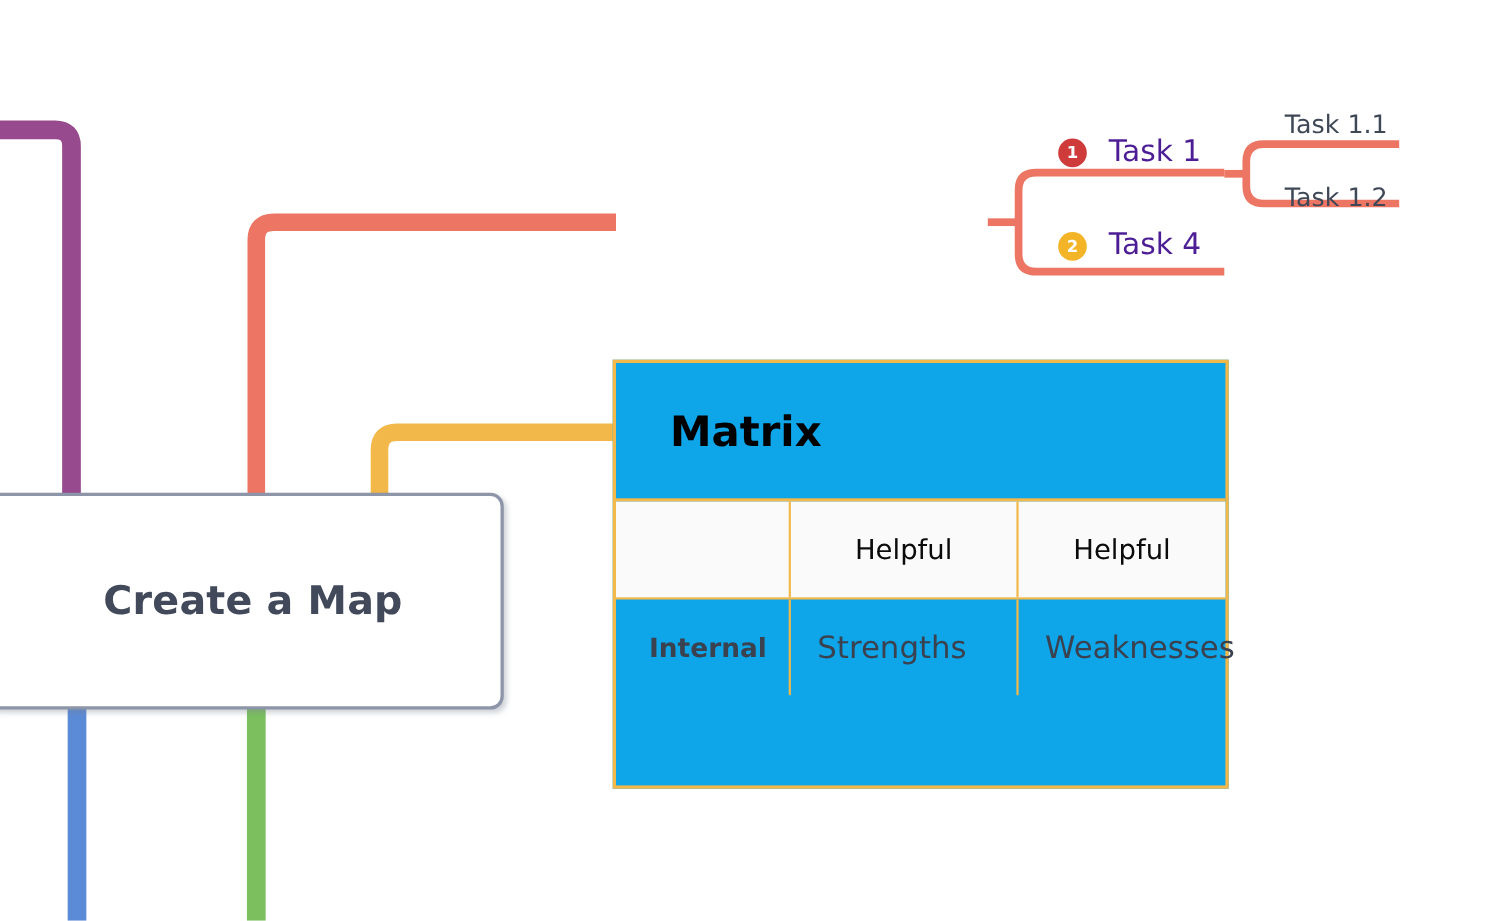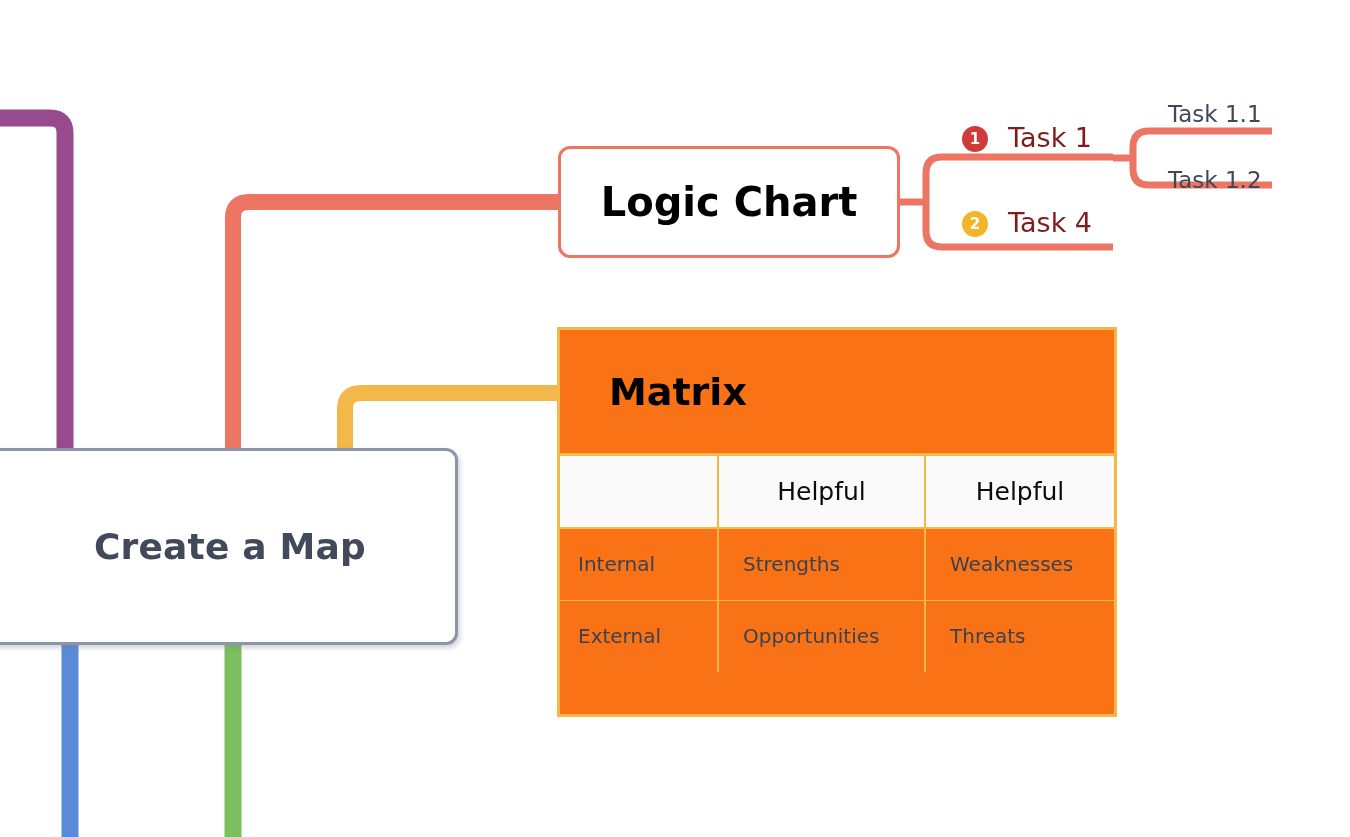--- a/index.html
+++ b/index.html
@@ -55,21 +55,21 @@
   .logic-label {
     font-size: 40px;
     font-weight: bold;
     color: #000000;
   }
 
   
   .task-label {
     position: absolute;
     font-size: 27px;
-    color: #7f1d1d;
+    color: #4c1d95;
     white-space: nowrap;
     z-index: 6;
   }
   .task-badge {
     position: absolute;
     width: 26px; height: 26px;
     border-radius: 50%;
     color: #ffffff;
     font-size: 15px;
     font-weight: bold;
@@ -85,42 +85,42 @@
     color: #3f4857;
     white-space: nowrap;
     z-index: 6;
   }
 
   
   .matrix-node {
     position: absolute;
     left: 557px; top: 327px;
     width: 560px; height: 390px;
-    background: #f97316;
+    background: #0ea5e9;
     border: 3px solid #f3b84a;
     z-index: 5;
   }
   .matrix-title-row {
     height: 126px;
     display: flex; align-items: center;
     border-bottom: 3px solid #f3b84a;
   }
   .matrix-title {
     font-size: 38px;
     font-weight: bold;
     color: #000000;
     padding-left: 49px;
   }
   .matrix-table {
     width: 100%;
     border-collapse: collapse;
     table-layout: fixed;
   }
   .matrix-table td {
-    height: 72px;
+    height: 88px;
     border: 1px solid #f3b84a;
     border-left: none;
     border-top: none;
     margin-left: 48px;
   }
   .matrix-table tr:last-child td { border-bottom: none; }
   .matrix-table td:last-child { border-right: none; }
   .matrix-table td.col0 { width: 158px; }
   .matrix-table td.col1 { width: 207px; }
   .matrix-table tr.head td {
@@ -128,26 +128,27 @@
     border-bottom: 2px solid #f3b84a;
   }
   .matrix-table tr.head td.divider { border-left: 2px solid #f3b84a; }
   .matrix-table tr.body td.divider { border-left: 2px solid #f3b84a; }
   .cell-head {
     font-size: 25px;
     color: #0b0b0b;
     text-align: center;
   }
   .cell-row {
-    font-size: 20px;
+    font-size: 24px;
     color: #3a4250;
-    padding-left: 18px;
+    padding-left: 30px;
+    font-weight: bold;
   }
   .cell-body {
-    font-size: 20px;
+    font-size: 28px;
     color: #3a4250;
     padding-left: 24px;
   }
 </style>
 </head>
 <body>
 
 <div id="canvas">
 
   <svg id="wires" viewBox="0 0 1350 837" width="1350" height="837">
@@ -170,23 +171,20 @@
     <path d="M 1272 131 L 1149 131 Q 1133 131 1133 147 L 1133 169 Q 1133 185 1149 185 L 1272 185" fill="none" stroke="#ed7563" stroke-width="7"></path>
 
     <path d="M 548 393 L 576 393" fill="none" stroke="#f3b84a" stroke-width="7"></path>
     <path d="M 560 376 L 560 410" fill="none" stroke="#f3b84a" stroke-width="5"></path>
   </svg>
 
   <div class="root-node">
     <span class="root-label">Create a Map</span>
   </div>
 
-  <div class="logic-node">
-    <span class="logic-label">Logic Chart</span>
-  </div>
 
   <div class="task-badge badge-1" style="left:962px; top:126px;">1</div>
   <div class="task-label" style="left:1008px; top:122px;">Task 1</div>
 
   <div class="task-badge badge-2" style="left:962px; top:211px;">2</div>
   <div class="task-label" style="left:1008px; top:207px;">Task  4</div>
 
   <div class="subtask-label" style="left:1168px; top:101px;text-align:center;">Task 1.1</div>
   <div class="subtask-label" style="left:1168px; top:167px;">Task 1.2</div>
 
@@ -209,28 +207,17 @@
         <td class="col0">
           <div class="cell-row">Internal</div>
         </td>
         <td class="col1 divider">
           <div class="cell-body">Strengths</div>
         </td>
         <td class="divider">
           <div class="cell-body">Weaknesses</div>
         </td>
       </tr>
-      <tr class="body">
-        <td class="col0">
-          <div class="cell-row">External</div>
-        </td>
-        <td class="col1 divider">
-          <div class="cell-body">Opportunities</div>
-        </td>
-        <td class="divider">
-          <div class="cell-body">Threats</div>
-        </td>
-      </tr>
     </tbody>
       </table>
   </div>
 
 </div>
 
 </body></html>

